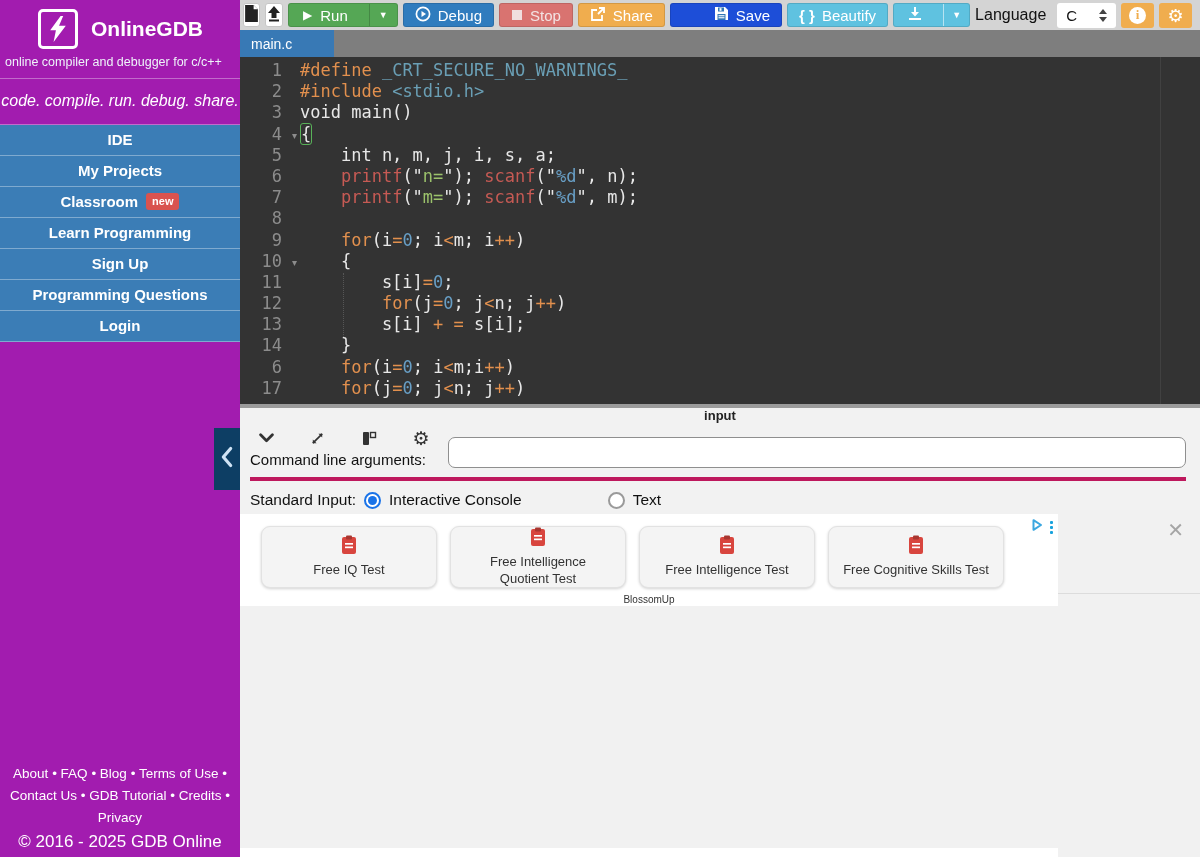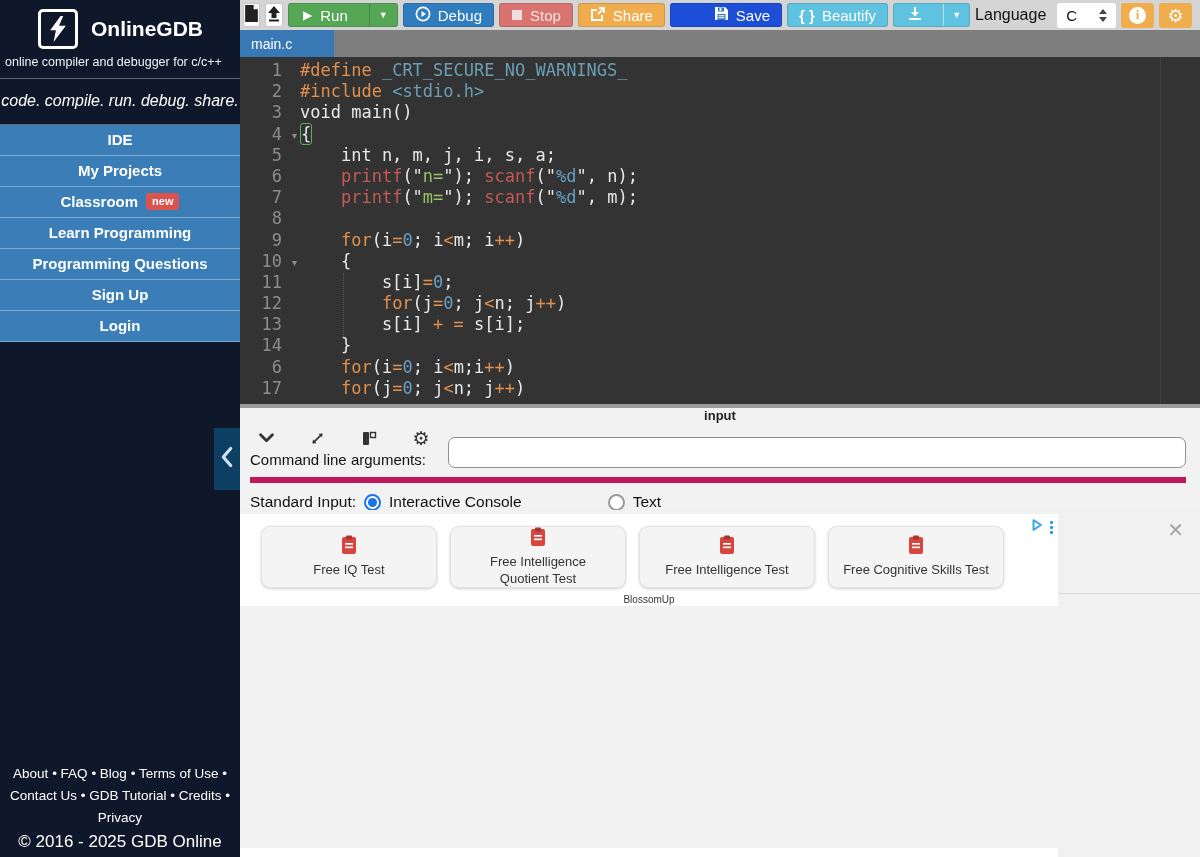--- a/index.html
+++ b/index.html
@@ -1,21 +1,21 @@
 <!DOCTYPE html>
 <html><head>
 <meta charset="utf-8">
 <style>
   * { margin:0; padding:0; }
   html,body { width:1200px; height:857px; overflow:hidden; }
   body { font-family:"Liberation Sans", sans-serif; background:#fff; }
   .app { position:relative; width:1200px; height:857px; }
 
   
-  .sidebar { position:absolute; left:0; top:0; width:240px; height:857px; background:#0f172a; }
+  .sidebar { position:absolute; left:0; top:0; width:240px; height:857px; background:#a21caf; }
   .logo-row { display:flex; align-items:center; gap:13px; padding:9px 0 3px 38px; }
   .logo-box { width:40px; height:40px; border:3px solid #fff; border-radius:5px; display:flex; align-items:center; justify-content:center; box-sizing:border-box; flex:none; }
   .logo-title { font-size:21px; font-weight:bold; color:#fff; }
   .logo-sub { font-size:12.5px; color:#eef4fa; padding:3px 0 9px 5px; }
   .side-sep { border-bottom:1px solid rgba(255,255,255,.35); }
   .tagline { font-style:italic; font-size:16px; color:#fff; text-align:center; padding:13px 0 14px 0; border-bottom:1px solid rgba(255,255,255,.35); }
   .menu-item { height:30px; line-height:30px; background:#3b7db6; color:#fff; font-weight:bold; font-size:15px; text-align:center; border-bottom:1px solid rgba(255,255,255,.35); cursor:pointer; }
   .badge-new { background:#d9534f; color:#fff; font-size:11px; font-weight:bold; border-radius:3px; padding:3px 6px; margin-left:8px; display:inline-block; line-height:1; vertical-align:2px; }
   .collapse-handle { position:absolute; right:0; top:428px; width:26px; height:62px; background:#0d3e64; display:flex; align-items:center; justify-content:center; cursor:pointer; }
   .side-footer { position:absolute; bottom:0; left:0; right:0; text-align:center; color:#fff; padding-bottom:5px; }
@@ -77,21 +77,21 @@
   
   .input-panel { height:102px; background:#f2f2f2; flex:none; box-sizing:border-box; }
   .ip-title { text-align:center; font-size:13px; font-weight:bold; color:#222; height:16px; line-height:16px; }
   .cmd-row { display:flex; align-items:flex-end; gap:6px; padding:0 14px 0 10px; height:44px; box-sizing:border-box; }
   .cmd-left { flex:none; width:192px; display:flex; flex-direction:column; gap:4px; }
   .icon-row { display:flex; justify-content:space-between; width:180px; padding-left:7px; box-sizing:border-box; align-items:center; margin-top:-7px; height:18px; }
   .ip-icon { width:18px; height:18px; display:flex; align-items:center; justify-content:center; cursor:pointer; }
   .ip-gear { color:#333; font-size:19px; font-family:"DejaVu Sans", sans-serif; line-height:18px; }
   .cmd-label { font-size:15px; color:#111; white-space:nowrap; }
   .cmd-input { flex:1; height:31px; border:1px solid #8f8f8f; border-radius:7px; background:#fff; outline:none; padding:0 10px; font-size:15px; box-sizing:border-box; font-family:"Liberation Sans", sans-serif; }
-  .stdin-row { display:flex; align-items:center; margin:9px 14px 9px 10px; border-top:6px solid #be185d; padding-top:10px; font-size:15.5px; color:#111; gap:8px; }
+  .stdin-row { display:flex; align-items:center; margin:9px 14px 9px 10px; border-top:4px solid #be185d; padding-top:10px; font-size:15.5px; color:#111; gap:8px; }
   .radio { width:17px; height:17px; border-radius:50%; border:2px solid #9a9a9a; background:#fff; box-sizing:border-box; position:relative; cursor:pointer; flex:none; }
   .radio.checked { border-color:#1a73e8; }
   .radio.checked::after { content:''; position:absolute; left:2px; top:2px; right:2px; bottom:2px; border-radius:50%; background:#1a73e8; }
   .stdin-gap { width:70px; }
 
   
   .ad-area { flex:1; background:#f1f1f1; position:relative; }
   .ad-strip { position:absolute; left:0; top:4px; width:818px; height:92px; background:#fff; }
   .ad-cards { display:flex; gap:13px; padding:12px 0 0 21px; }
   .ad-card { width:176px; height:62px; background:#f4f4f4; border:1px solid #e2e2e2; border-radius:9px; box-shadow:0 1px 3px rgba(0,0,0,.18); display:flex; flex-direction:column; align-items:center; justify-content:center; gap:3px; cursor:pointer; box-sizing:border-box; padding:4px 14px; flex:none; }
@@ -120,22 +120,22 @@
         <span class="logo-title">OnlineGDB</span>
       </div>
       <div class="logo-sub">online compiler and debugger for c/c++</div>
     </div>
     <div class="tagline">code. compile. run. debug. share.</div>
     <div>
         <div class="menu-item"><span>IDE</span></div>
         <div class="menu-item"><span>My Projects</span></div>
         <div class="menu-item"><span>Classroom</span><span class="badge-new">new</span></div>
         <div class="menu-item"><span>Learn Programming</span></div>
+        <div class="menu-item"><span>Sign Up</span></div>
         <div class="menu-item"><span>Programming Questions</span></div>
-        <div class="menu-item"><span>Sign Up</span></div>
         <div class="menu-item"><span>Login</span></div>
       </div>
     <div class="collapse-handle">
       <span>
         <svg width="16" height="22" viewBox="0 0 12 18">
             <polyline points="9,2 3,9 9,16" fill="none" stroke="#cfe3f5" stroke-width="2.6" stroke-linecap="round" stroke-linejoin="round"></polyline>
           </svg>
       </span>
     </div>
     <div class="side-footer">

